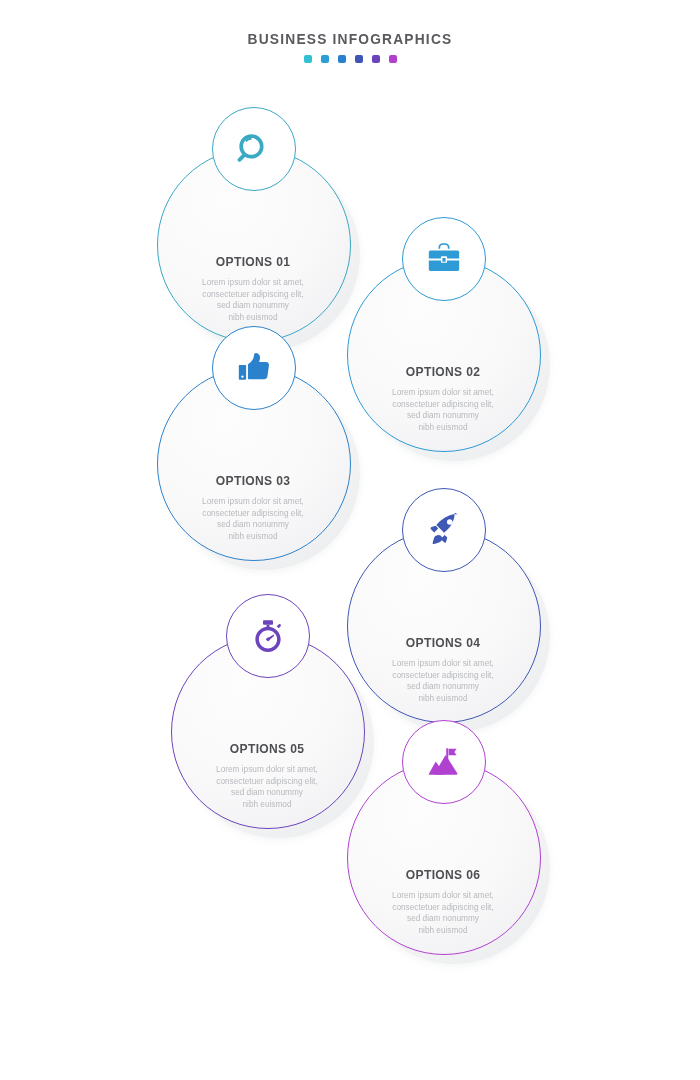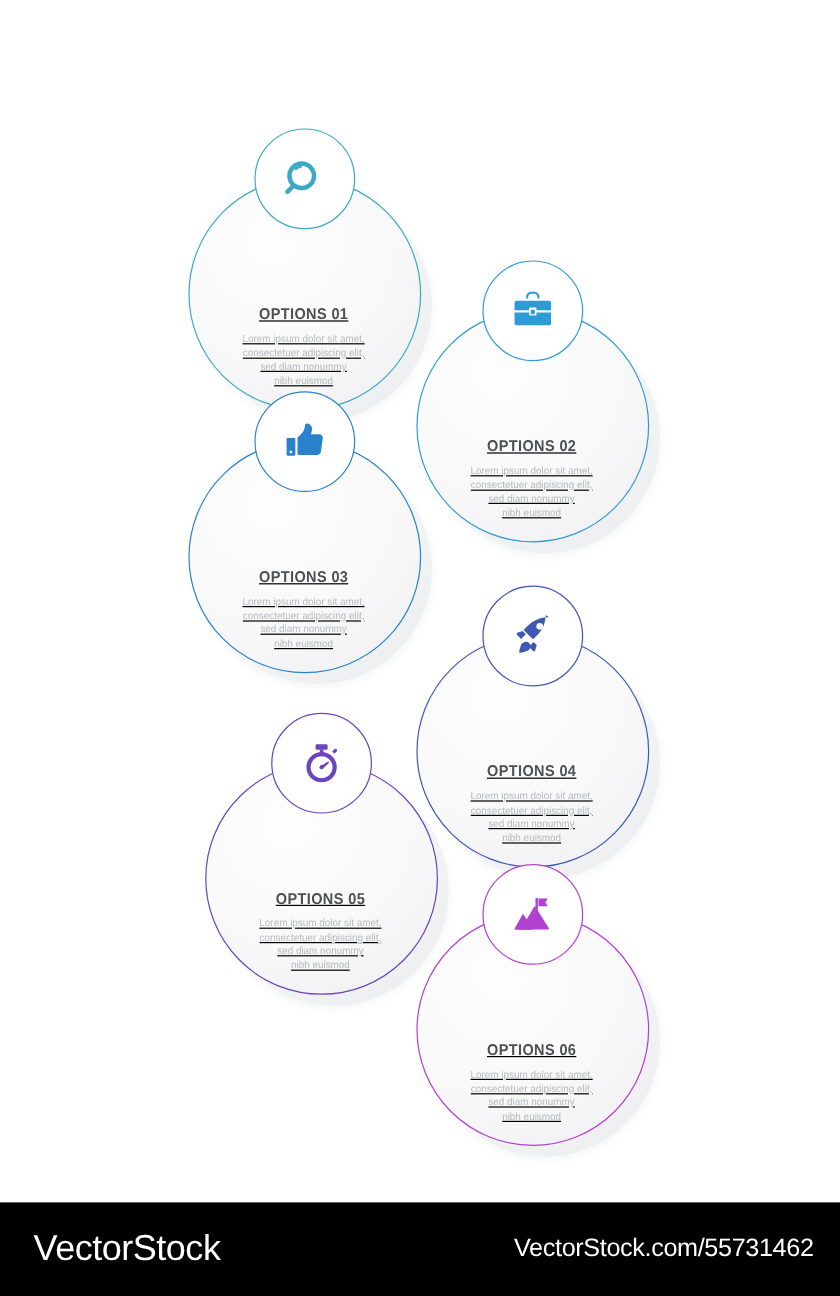--- a/index.html
+++ b/index.html
@@ -106,21 +106,20 @@
     top: 0;
     width: 192px;
     height: 192px;
     display: flex;
     flex-direction: column;
     align-items: center;
     justify-content: flex-start;
     padding-top: 106px;
     box-sizing: border-box;
     pointer-events: none;
-    text-decoration: underline;
   }
   .opt-title {
     font-family: "Liberation Sans", sans-serif;
     font-size: 13px;
     font-weight: bold;
     letter-spacing: 0.35px;
     color: #4e4f53;
     transform: scaleX(0.93);
     margin-bottom: 8px;
   }
@@ -164,20 +163,31 @@
     font-family: "Liberation Sans", sans-serif;
     font-size: 21px;
     letter-spacing: -0.3px;
   }
 </style>
 </head>
 <body>
 
 <div id="canvas">
 
+  <div class="header">
+    <div class="header-title">BUSINESS INFOGRAPHICS</div>
+    <div class="dots-row">
+        <span class="dot" style="background: rgb(48, 191, 211);"></span>
+        <span class="dot" style="background: rgb(42, 159, 216);"></span>
+        <span class="dot" style="background: rgb(43, 127, 208);"></span>
+        <span class="dot" style="background: rgb(64, 85, 184);"></span>
+        <span class="dot" style="background: rgb(107, 67, 189);"></span>
+        <span class="dot" style="background: rgb(178, 63, 208);"></span>
+      </div>
+  </div>
 
   <div id="groups">
       <div class="group" style="left: 157px; top: 148px; width: 192px; height: 192px;">
         <div class="disc-fill"></div>
         <div class="disc-outline" style="border-color: rgb(58, 169, 196);"></div>
         <div class="disc-text">
           <div class="opt-title">OPTIONS 01</div>
           <div class="opt-desc">
             <span>Lorem ipsum dolor sit amet,</span>
             <span>consectetuer adipiscing elit,</span>
@@ -318,18 +328,14 @@
                 <path d="M20.4 3.6h7.4l-2 3 2 3h-7.4z"></path>
                 <path d="M17.9 9.9l10.6 16.8a.8.8 0 0 1-.7 1.2H7.9a.8.8 0 0 1-.7-1.2L17.2 9.9a.4.4 0 0 1 .7 0z"></path>
                 <path d="M8.6 15.9l7.1 11.2a.6.6 0 0 1-.5.9H2.3a.6.6 0 0 1-.5-.9l6.2-11.2a.35.35 0 0 1 .6 0z"></path>
               </g>
             </svg>
           </span>
         </div>
       </div>
     </div>
 
-  <div class="footer">
-    <div class="footer-logo">VectorStock</div>
-    <div class="footer-url">VectorStock.com/55731462</div>
-  </div>
 
 </div>
 
 </body></html>

